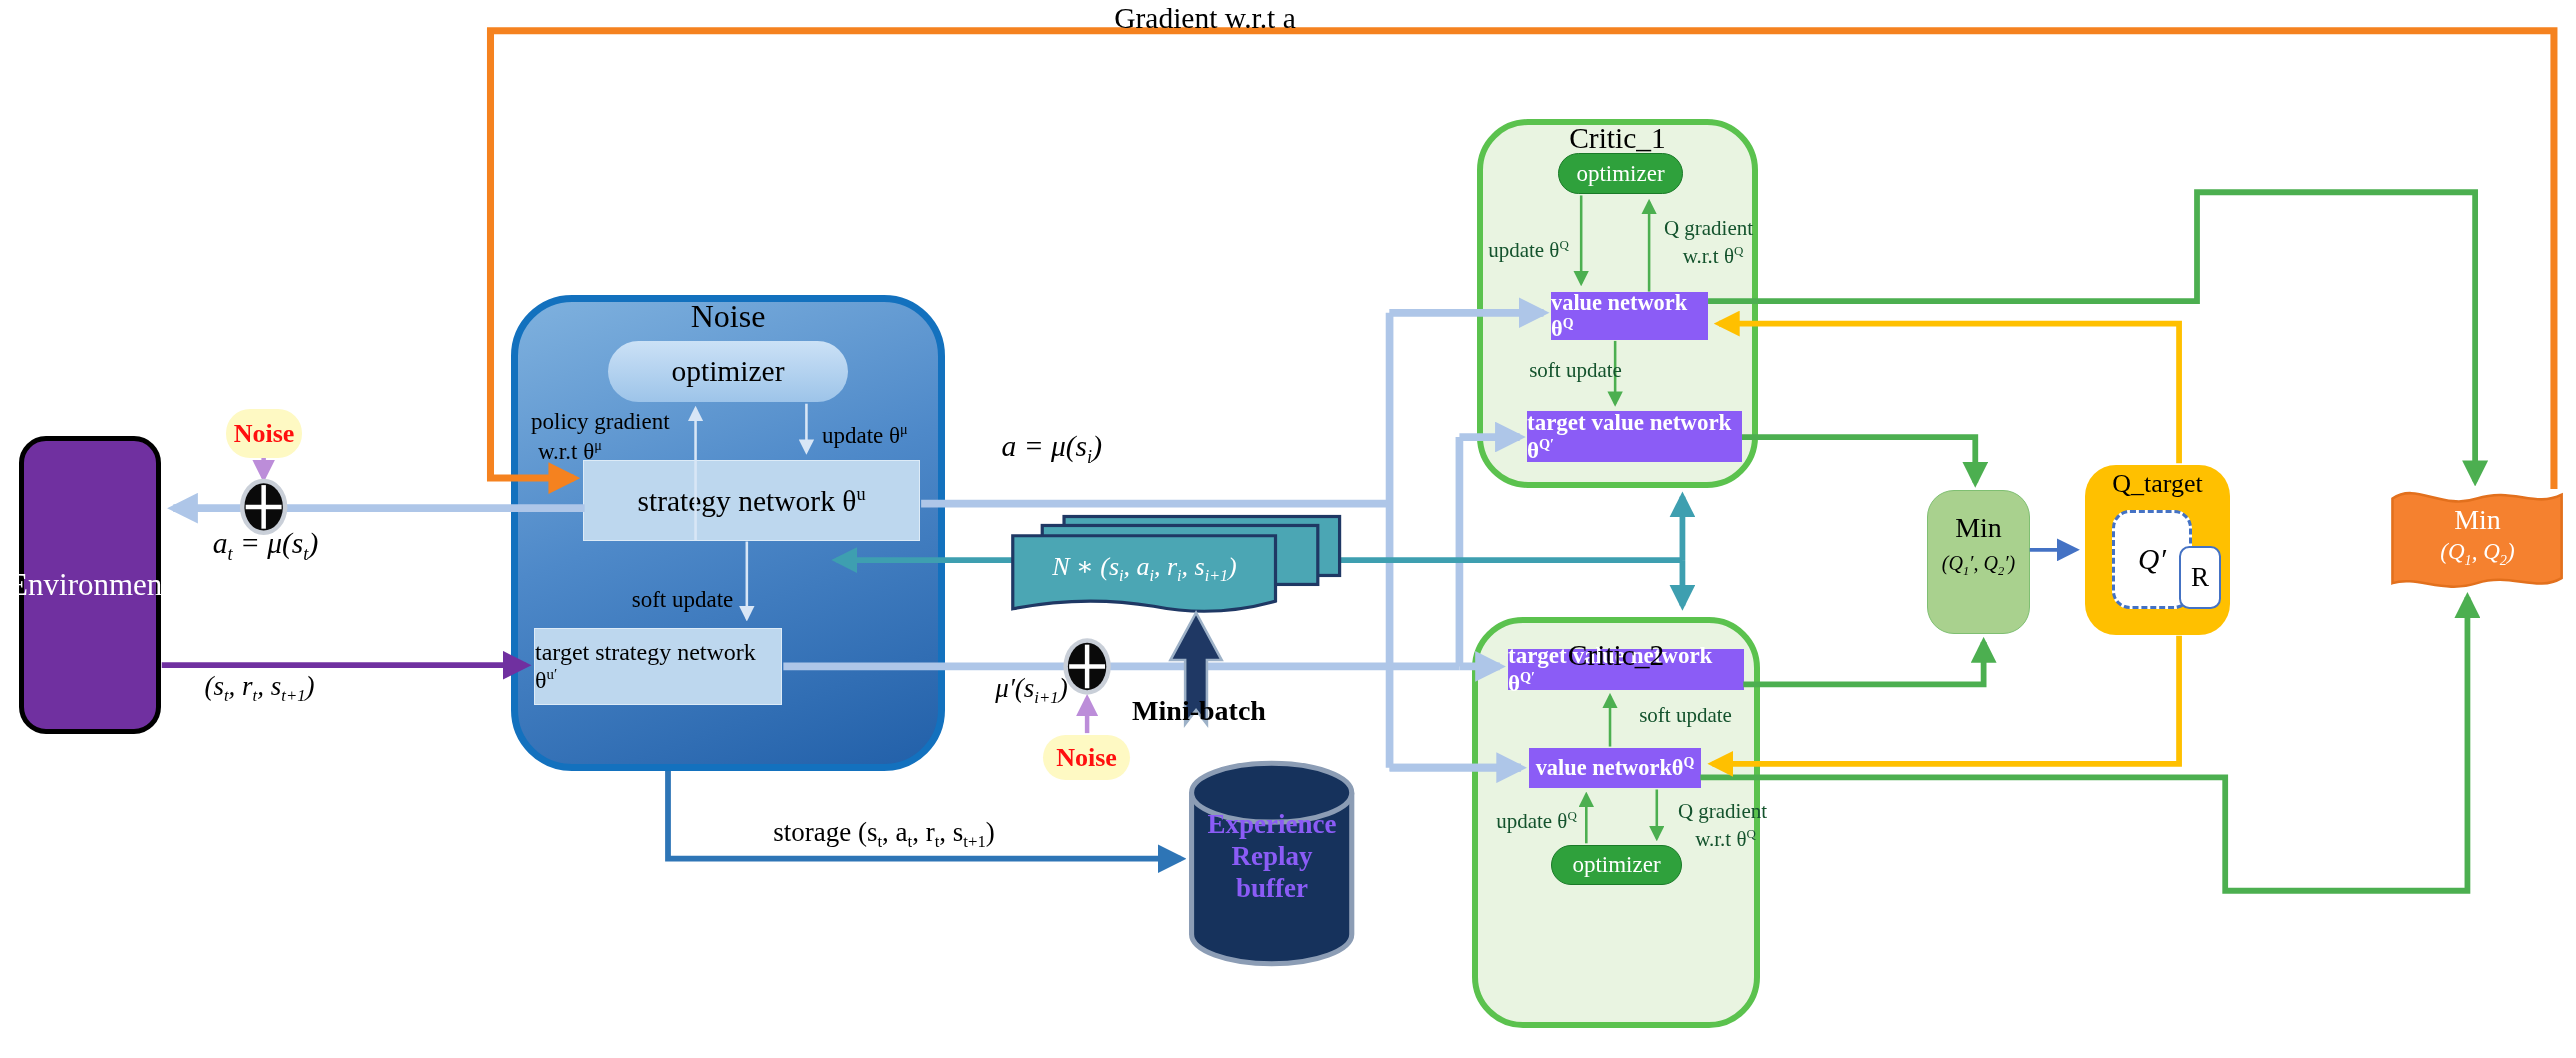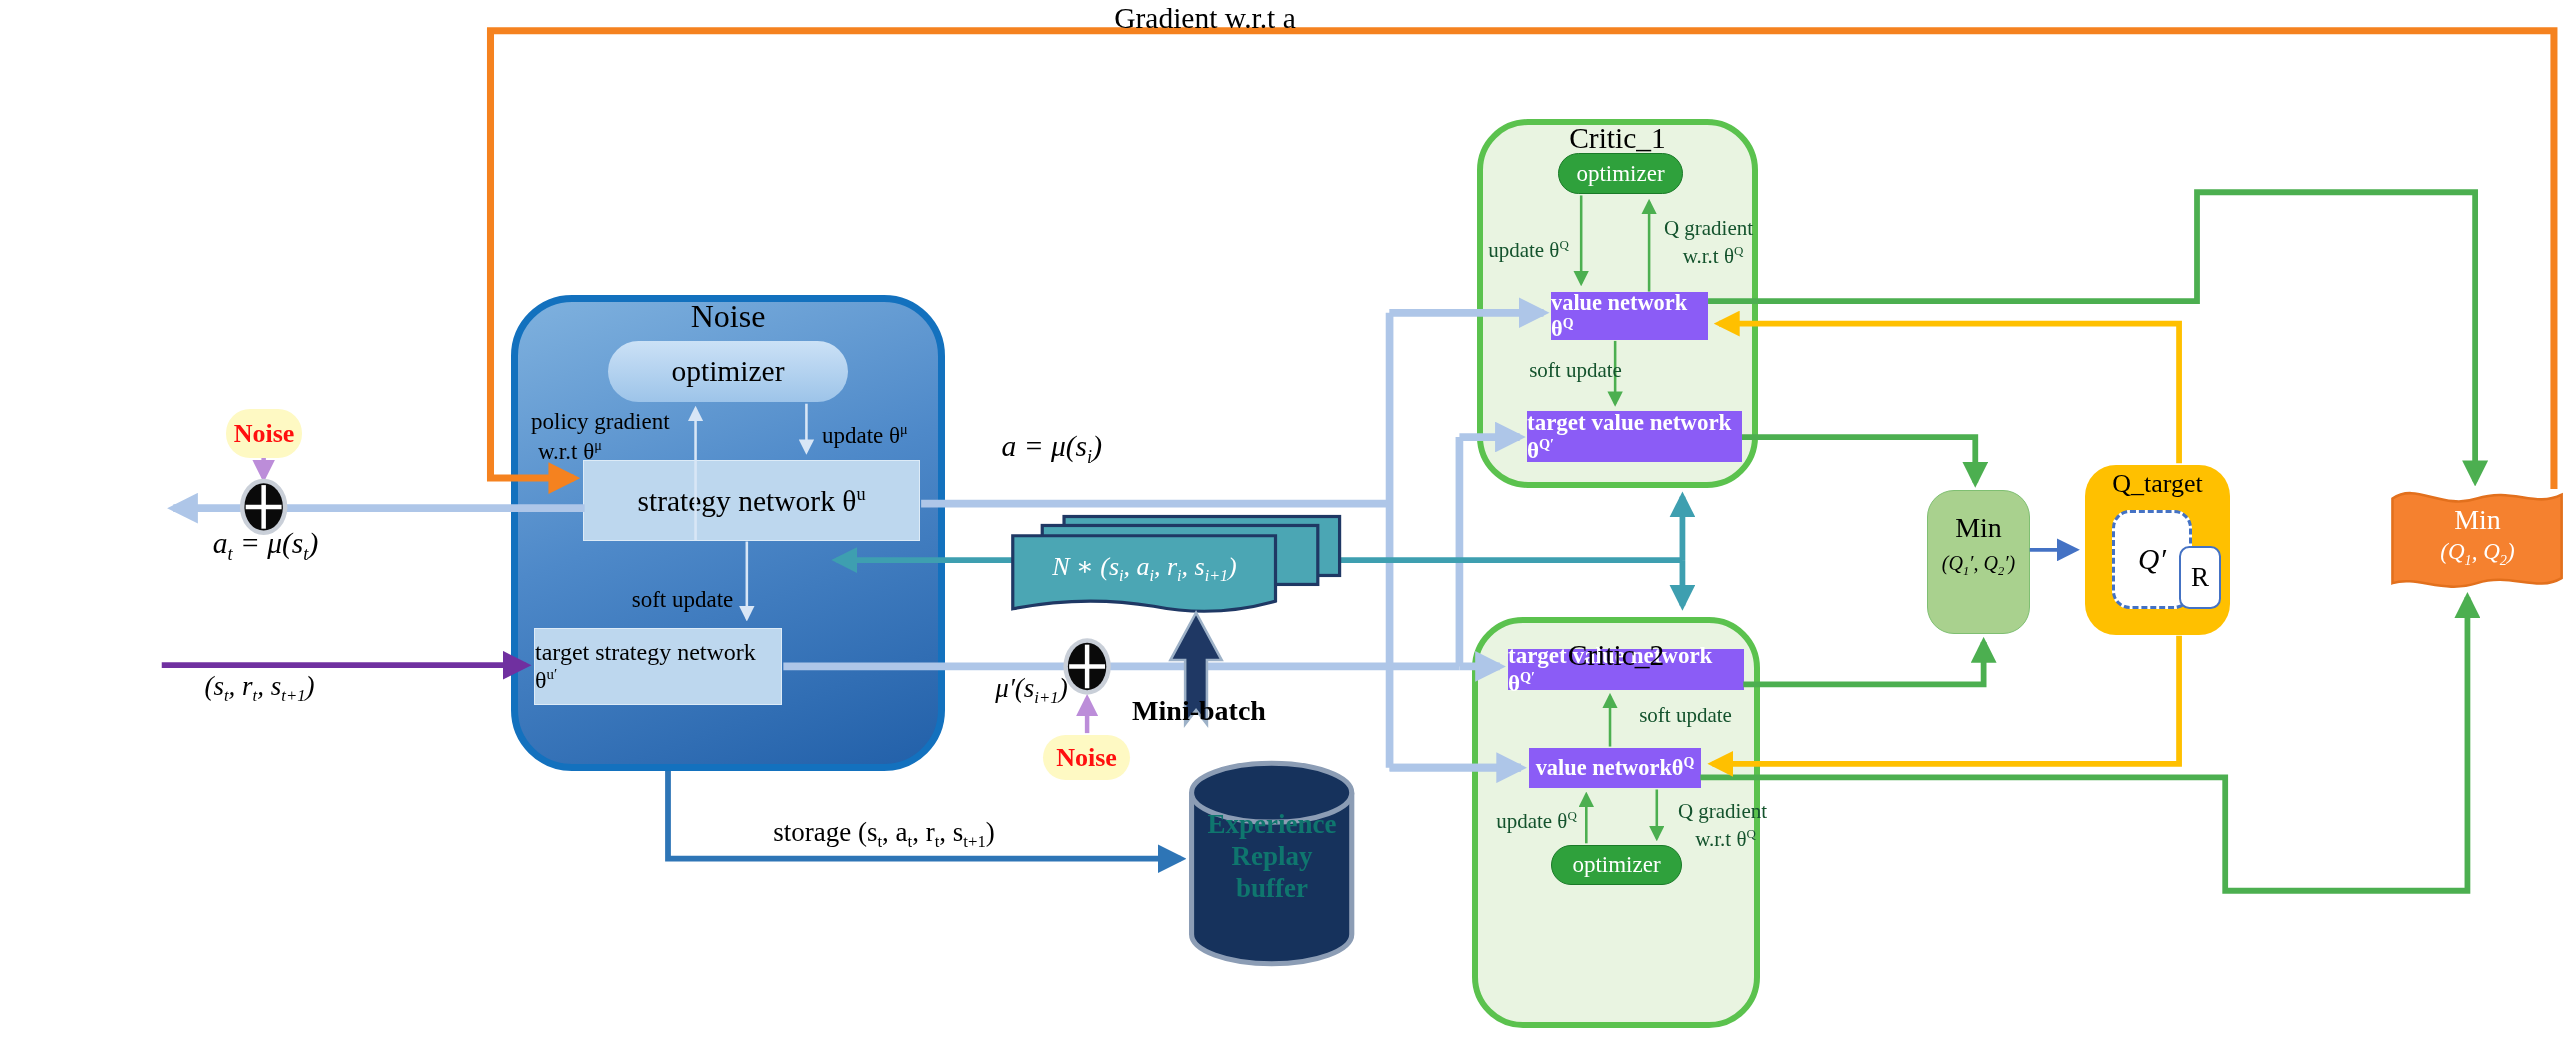--- a/index.html
+++ b/index.html
@@ -45,27 +45,30 @@
   
   .minp{left:1927px;top:490px;width:103px;height:144px;background:#A9D18E;border:1.9px solid #7FBF72;
         border-radius:27px;z-index:2;}
   .qtarget{left:2085px;top:465px;width:145px;height:170px;background:#FFC000;border-radius:31px;z-index:2;}
   .qprime{left:2112px;top:510px;width:80px;height:99px;background:#fff;border:3.8px dashed #4472C4;
           border-radius:18px;font-size:29.5px;z-index:3;}
   .rbox{left:2179px;top:546px;width:42px;height:63px;background:#fff;border:2.6px solid #4472C4;
         border-radius:10.3px;font-size:27px;z-index:4;}
   .flag-lbl{color:#fff;z-index:10;}
 
-  .buffer-lbl{left:1200px;top:809px;width:144px;color:#0f766e;font-size:27px;font-weight:600;line-height:1.18;}
+  .buffer-lbl{left:1200px;top:809px;width:144px;color:#8b5cf6;font-size:27px;font-weight:600;line-height:1.18;}
 </style>
 </head>
 <body>
 
 <div id="canvas">
 
+  <div class="box env flex">
+    <span>Environment</span>
+  </div>
 
   <div class="box actor"></div>
   <div class="lbl actor-title">Noise</div>
   <div class="box actor-opt flex">
     <span>optimizer</span>
   </div>
   <div class="lbl actor-lbl" style="left:531px;top:410px;width:167px;text-align:left;">policy gradient</div>
   <div class="lbl actor-lbl" style="left:538px;top:438px;width:141px;text-align:left;">w.r.t θ<sup>μ</sup></div>
   <div class="lbl actor-lbl" style="left:822px;top:422px;width:128px;text-align:left;">update θ<sup>μ</sup></div>
   <div class="box inner-blue strategy flex">

